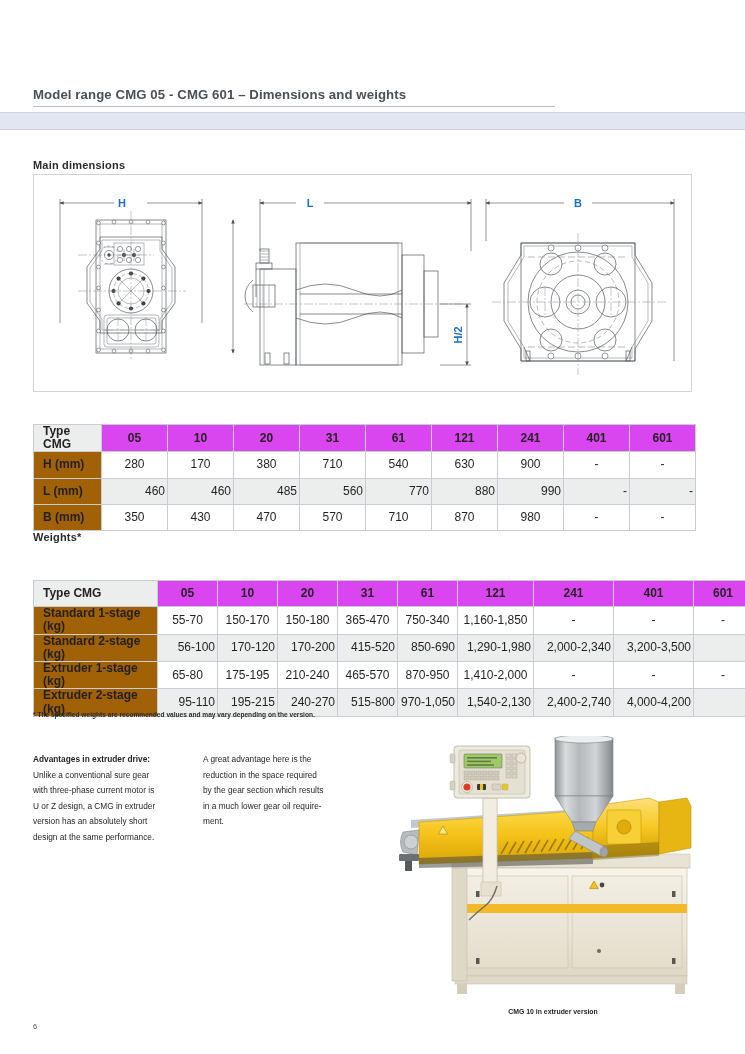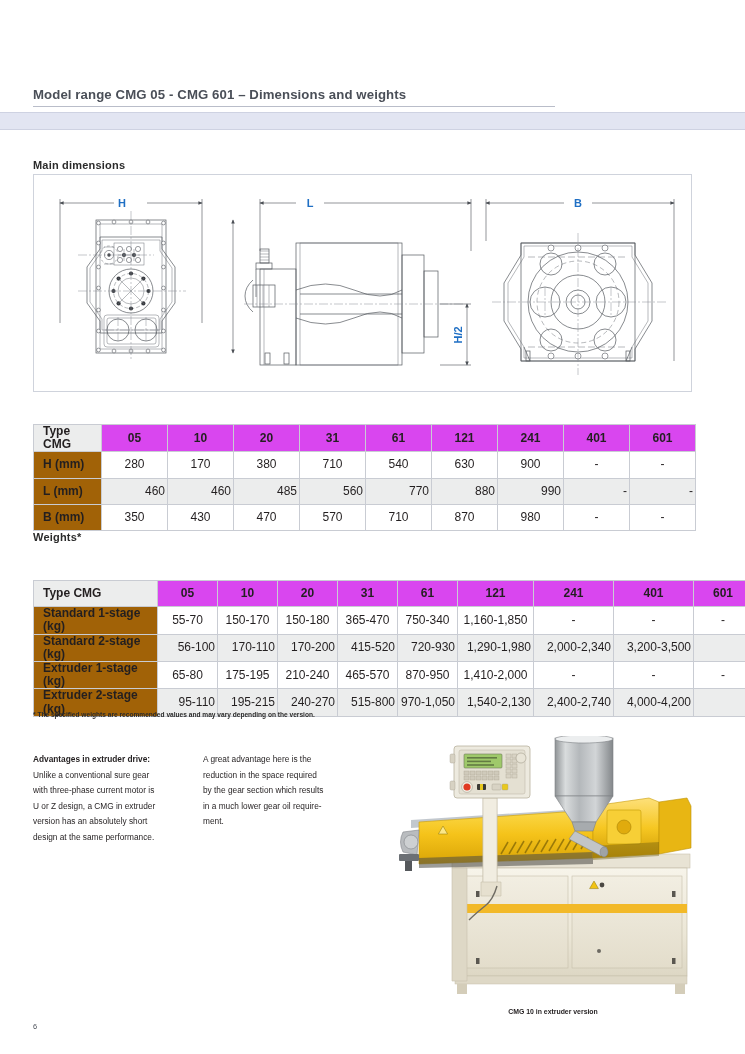--- a/index.html
+++ b/index.html
@@ -430,24 +430,24 @@
         <td>365-470</td>
         <td>750-340</td>
         <td>1,160-1,850</td>
         <td>-</td>
         <td>-</td>
         <td>-</td>
       </tr>
       <tr class="shaded">
         <td class="rowhead">Standard 2-stage (kg)</td>
         <td>56-100</td>
-        <td>170-110</td>
+        <td>170-120</td>
         <td>170-200</td>
         <td>415-520</td>
-        <td>720-930</td>
+        <td>850-690</td>
         <td>1,290-1,980</td>
         <td>2,000-2,340</td>
         <td>3,200-3,500</td>
         <td>-</td>
       </tr>
       <tr>
         <td class="rowhead">Extruder 1-stage (kg)</td>
         <td>65-80</td>
         <td>175-195</td>
         <td>210-240</td>

